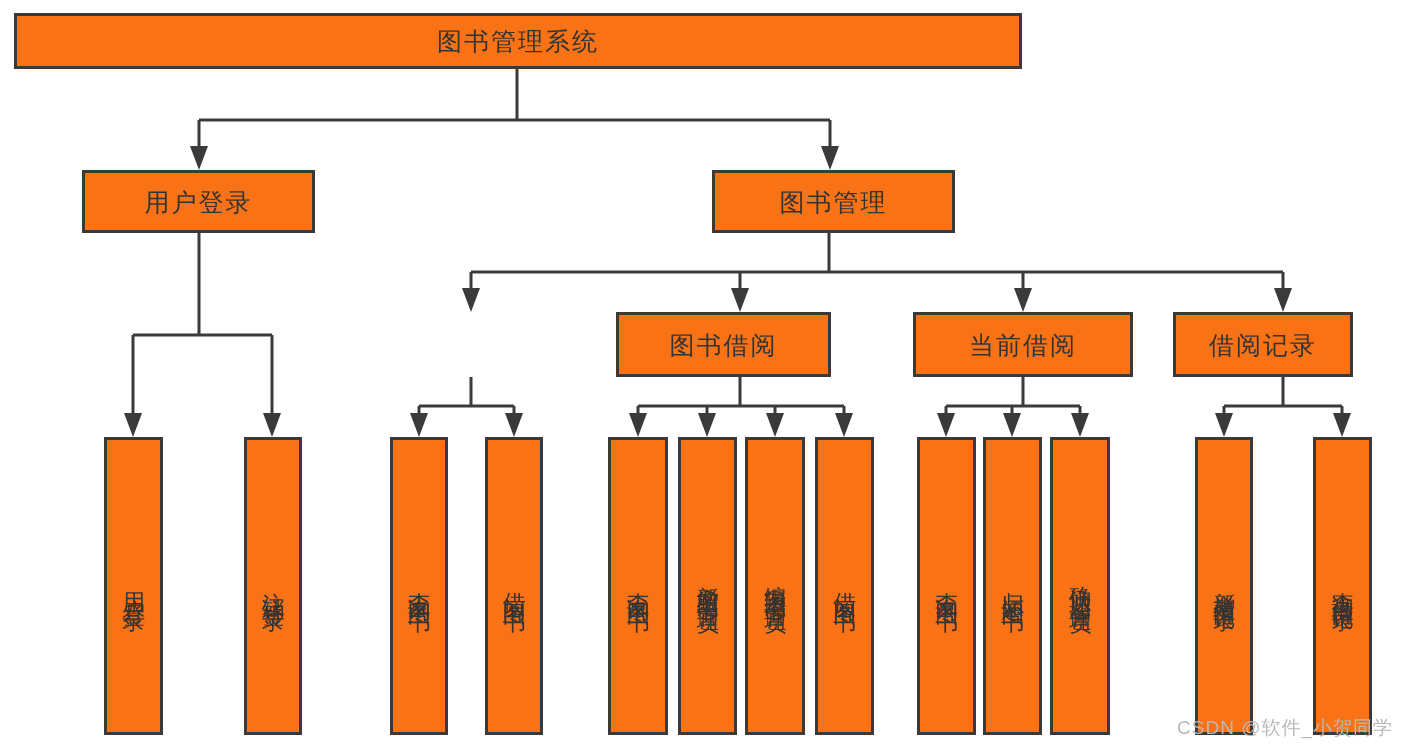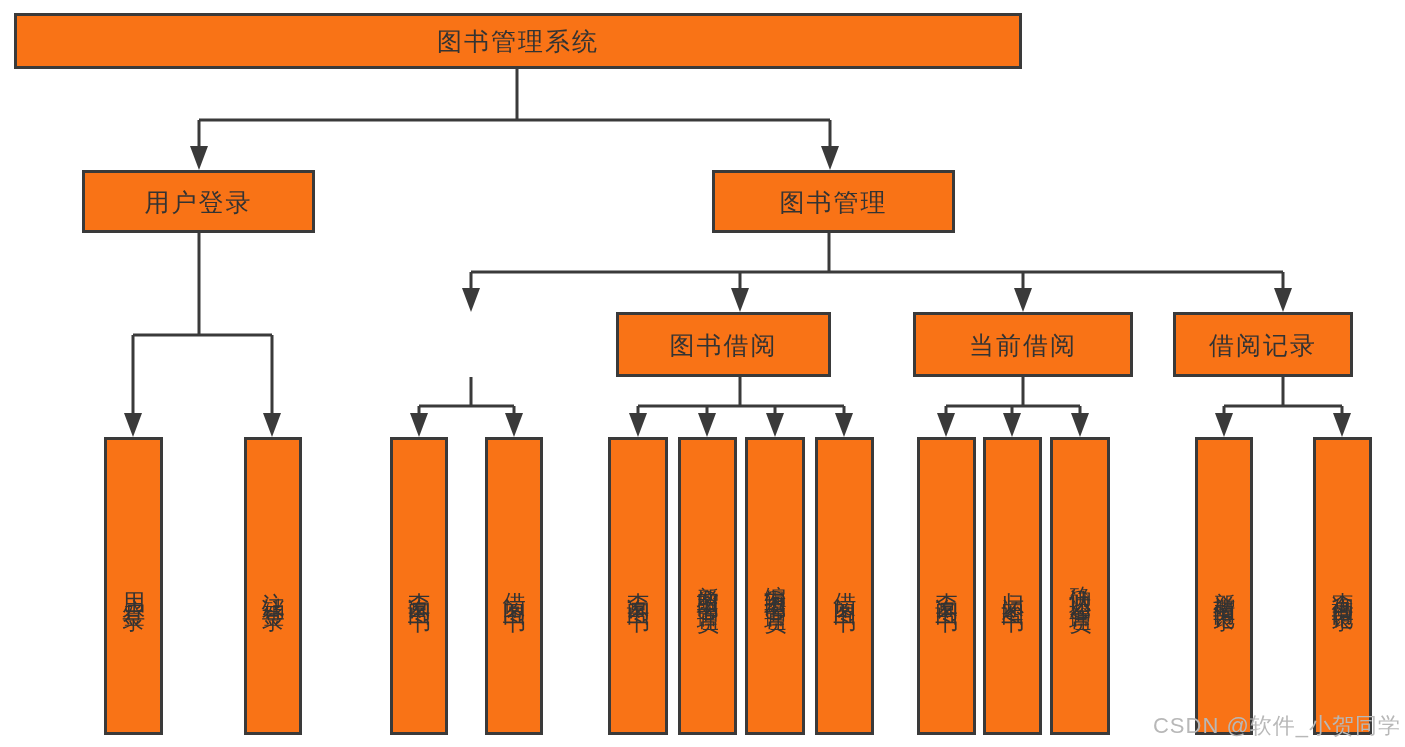--- a/index.html
+++ b/index.html
@@ -35,23 +35,23 @@
     text-orientation:upright;
     letter-spacing:6px;
   }
   .node-v.long{letter-spacing:4px;font-size:22px;}
   #connector-svg{position:absolute;left:0;top:0;z-index:0;}
   #connector-svg .wire{fill:none;stroke:var(--line-color);stroke-width:3;}
   #connector-svg .head{fill:var(--line-color);stroke:none;}
   .node{z-index:1;}
   #watermark{
     position:absolute;
-    right:4px;bottom:6px;
+    right:12px;bottom:6px;
     z-index:2;
-    font-size:22px;
+    font-size:19px;
     color:var(--watermark-color);
     letter-spacing:1px;
     white-space:nowrap;
     text-align:right;
   }
 </style>
 </head>
 <body>
 
 <div id="canvas">

